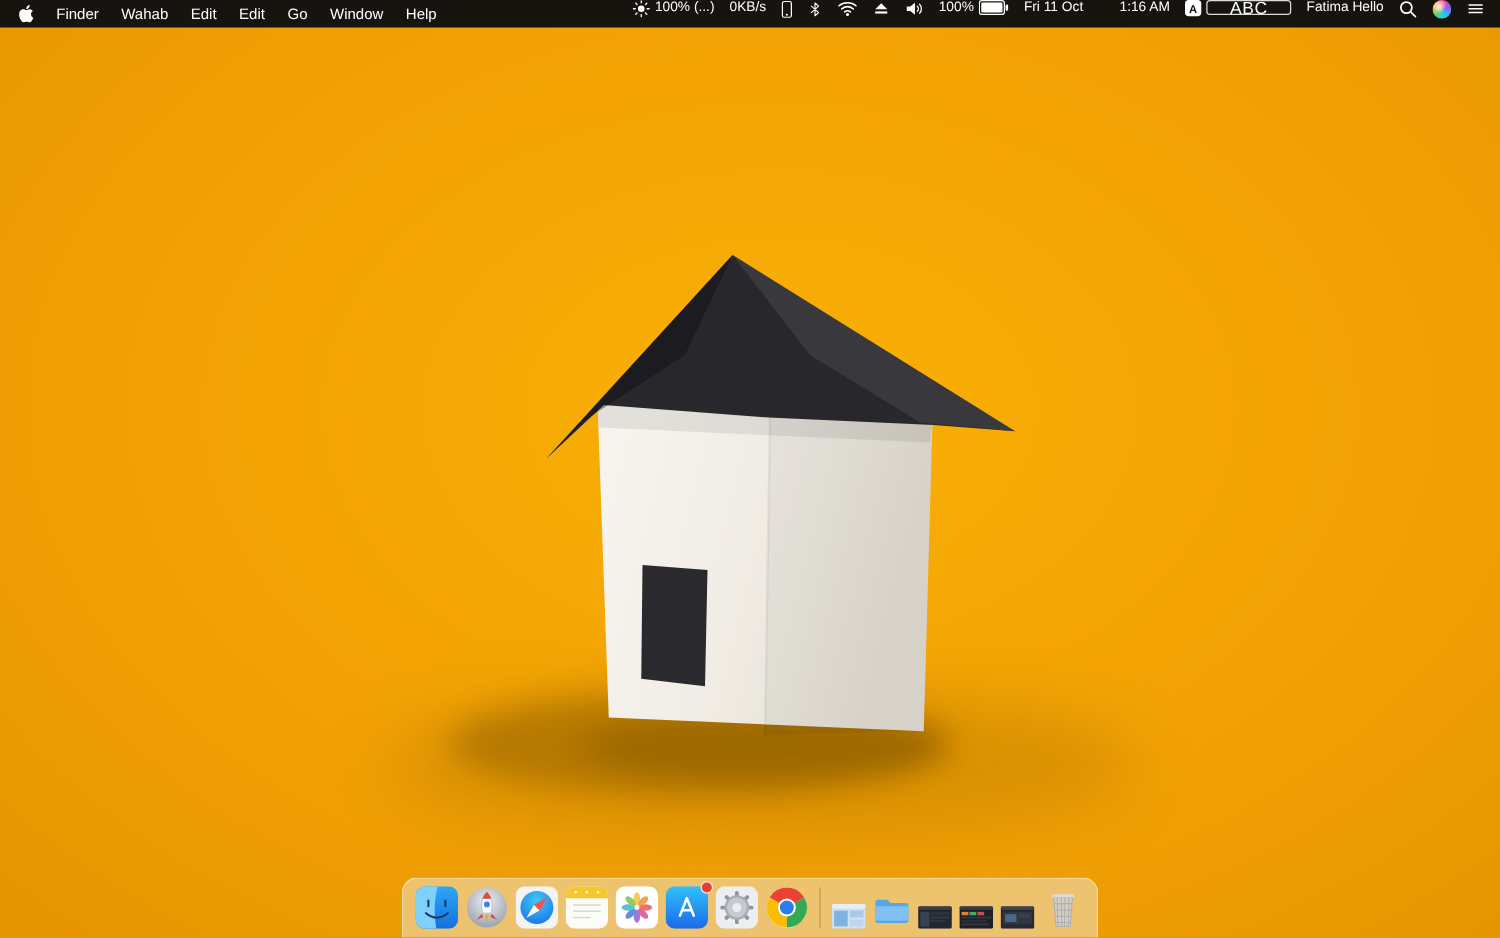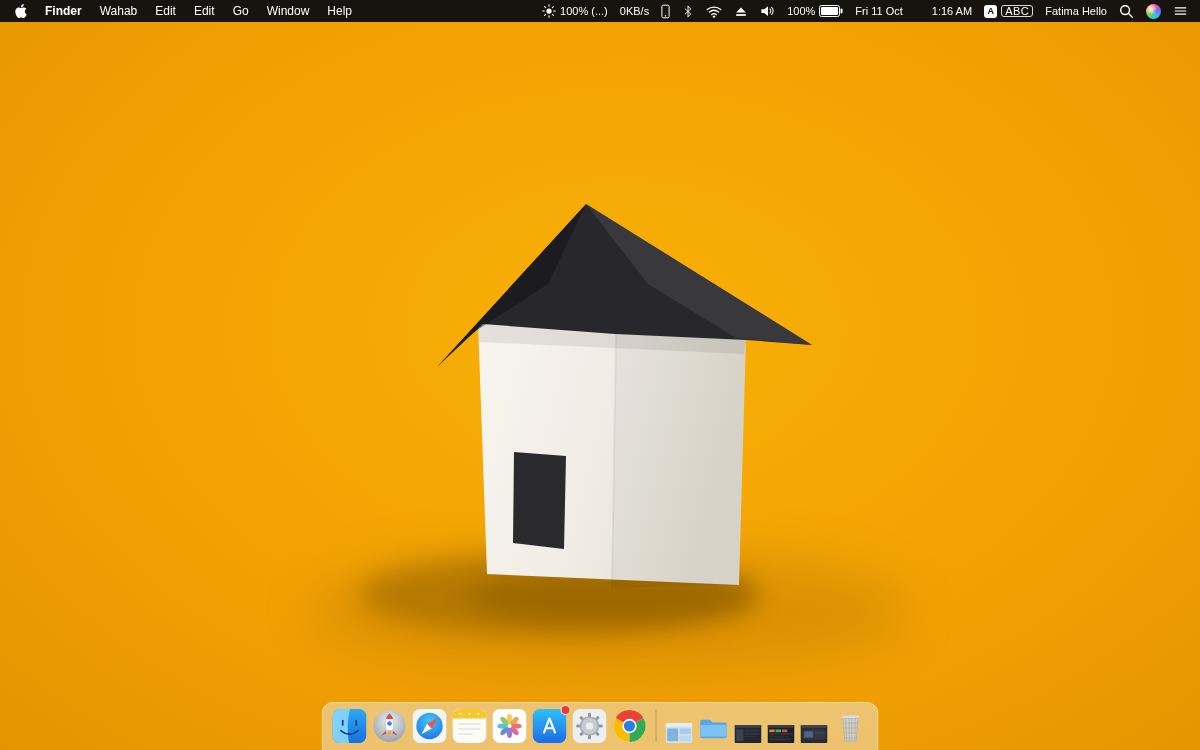--- a/index.html
+++ b/index.html
@@ -5,27 +5,27 @@
   *{box-sizing:border-box;margin:0;padding:0}
   html,body{width:1200px;height:750px;overflow:hidden}
   body{font-family:"Liberation Sans",sans-serif;position:relative;background:#e59a00}
   .screen{position:absolute;inset:0;width:1200px;height:750px;overflow:hidden}
 
   
   .menubar{position:absolute;top:0;left:0;right:0;height:22px;background:rgba(16,16,16,.97);
     display:flex;align-items:center;padding:0 6px;color:#fff;font-size:12px;z-index:20}
   .mb-left{display:flex;align-items:center;height:22px}
   .mb-item{padding:0 9px;height:22px;display:flex;align-items:center;cursor:default;white-space:nowrap}
-  .mb-app{font-weight:bold}
+  .mb-app{font-weight:normal}
   .mb-right{margin-left:auto;display:flex;align-items:center;height:22px;font-size:11px}
-  .mb-status{padding:0 6px;height:22px;display:flex;align-items:center;gap:4px;white-space:nowrap}
+  .mb-status{padding:0 6px;height:22px;display:flex;align-items:flex-start;gap:4px;white-space:nowrap}
   .mb-status svg{display:block}
   .ime-a{background:#fff;color:#111;width:13px;height:13px;border-radius:3px;font-size:9px;font-weight:bold;
     display:inline-flex;align-items:center;justify-content:center}
-  .ime-abc{border:1px solid rgba(255,255,255,.85);border-radius:3px;font-size:11px;padding:0 3px;height:12px;
+  .ime-abc{border:1px solid rgba(255,255,255,.85);border-radius:3px;font-size:14px;padding:0 18px;height:12px;
     display:inline-flex;align-items:center;letter-spacing:.5px}
   .siri-orb{width:15px;height:15px;border-radius:50%;display:inline-block;
     background:radial-gradient(circle at 35% 32%, rgba(255,255,255,.95) 0%, rgba(255,255,255,0) 42%),
                conic-gradient(#ff4f81,#8a5cf6,#23c3f4,#41d98d,#f7b32b,#ff4f81)}
   .clock-date{margin-right:25px}
 
   
   .desktop{position:absolute;top:22px;left:0;right:0;bottom:0;
     background:radial-gradient(ellipse 920px 620px at 52% 42%, #f9b006 0%, #f2a104 55%, #e39300 100%)}
   .house{position:absolute;inset:0;width:100%;height:100%;display:block}

